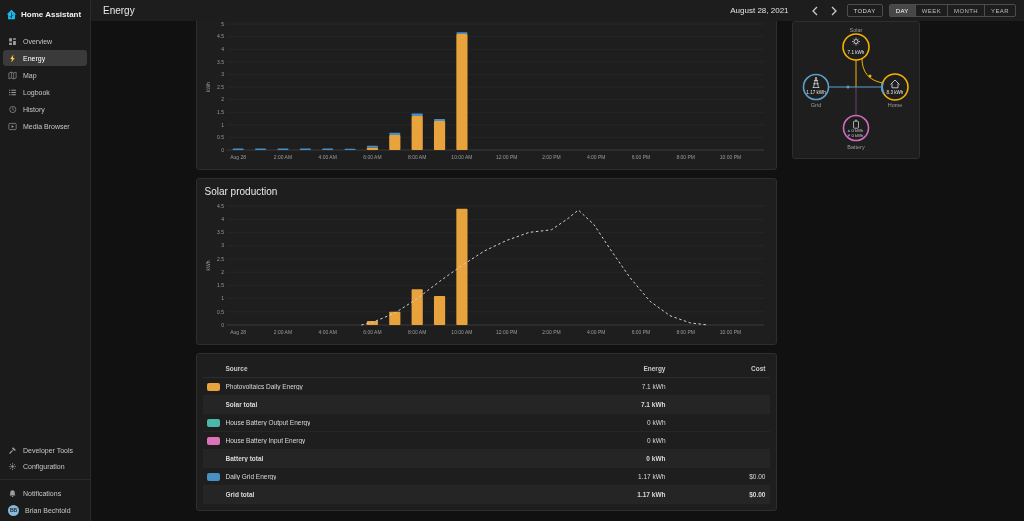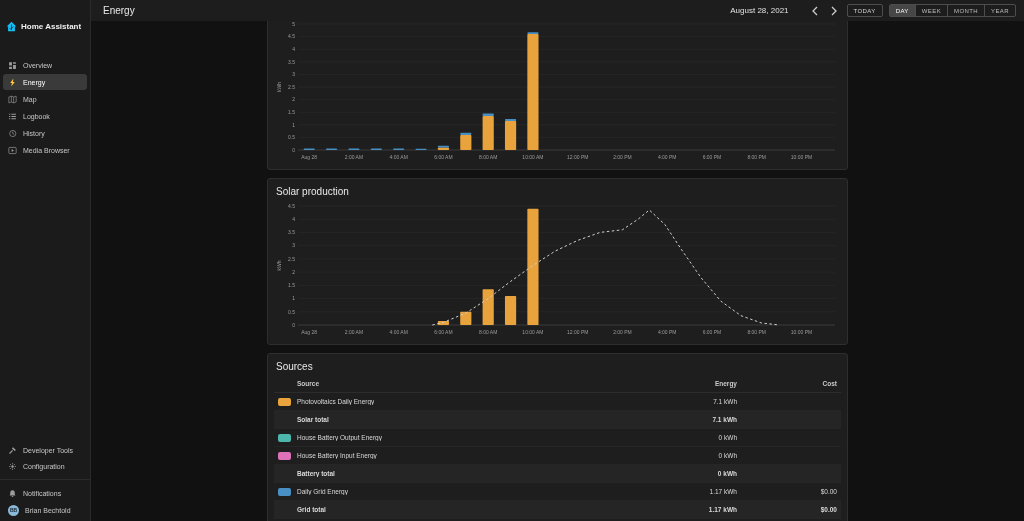--- a/index.html
+++ b/index.html
@@ -1,21 +1,21 @@
 <!DOCTYPE html>
 <html><head>
 <meta charset="utf-8">
 <style>
   html,body{margin:0;padding:0;background:#0f0f0f;}
   body{width:1024px;height:521px;overflow:hidden;font-family:"Liberation Sans",sans-serif;color:#e1e1e1;}
   .app{display:flex;width:1024px;height:521px;}
 
   
   .sidebar{width:91px;min-width:91px;background:#1b1b1b;border-right:1px solid #2b2b2b;display:flex;flex-direction:column;box-sizing:border-box;}
-  .sidebar-header{height:21px;display:flex;align-items:center;gap:4px;padding:16px 6px;flex:none;}
+  .sidebar-header{height:21px;display:flex;align-items:center;gap:4px;padding:4px 6px;flex:none;}
   .ha-logo{display:flex;}
   .ha-logo svg{width:11px;height:11px;display:block;}
   .app-title{font-size:8px;font-weight:bold;color:#f0f0f0;white-space:nowrap;}
   .nav{padding-top:4px;display:flex;flex-direction:column;gap:1px;}
   .nav-item{display:flex;align-items:center;gap:6px;height:16px;margin:0 3px;padding:0 5px;border-radius:3px;color:#c7c7c7;cursor:pointer;}
   .nav-item .icon{width:9px;height:9px;color:#9e9e9e;display:flex;flex:none;}
   .nav-item .icon svg{width:9px;height:9px;display:block;}
   .nav-item .label{font-size:7px;white-space:nowrap;}
   .nav-item.active{background:#3a3a3a;color:#fff;}
   .nav-item.active .icon{color:#ffc83d;}
@@ -31,21 +31,21 @@
   .date-label{font-size:8px;color:#e1e1e1;margin-right:14px;}
   .icon-btn{width:13px;height:13px;background:none;border:none;display:flex;align-items:center;justify-content:center;cursor:pointer;padding:0;}
   .btn{font-family:inherit;font-size:6px;letter-spacing:.4px;color:#d6d6d6;background:none;border:1px solid #4d4d4d;border-radius:2px;height:13px;padding:0 6px;cursor:pointer;}
   .segmented{display:flex;border:1px solid #4d4d4d;border-radius:2px;overflow:hidden;height:13px;box-sizing:border-box;}
   .segmented .seg{font-family:inherit;font-size:6px;letter-spacing:.4px;color:#bdbdbd;background:none;border:none;border-left:1px solid #4d4d4d;height:100%;padding:0 6px;cursor:pointer;}
   .segmented .seg:first-child{border-left:none;}
   .segmented .seg.active{background:#474747;color:#fff;}
 
   
   .content{flex:1;overflow:hidden;display:flex;justify-content:center;background:#111;}
-  .cols{display:flex;gap:15px;flex-direction:column;}
+  .cols{display:flex;gap:15px;}
   .col-left{width:581px;display:flex;flex-direction:column;}
   .col-right{width:128px;}
   .card{background:#1e1e1e;border:1px solid #2e2e2e;border-radius:3px;padding:6px;box-sizing:border-box;}
   .col-left .card{margin-bottom:8px;}
   .card-usage{margin-top:-10px;}
   .card-title{font-size:10px;font-weight:400;color:#e8e8e8;margin:1px 0 3px 2px;}
   .chart-svg{display:block;}
   .card-distribution{padding:3px;}
 
   
@@ -291,21 +291,20 @@
                 <rect x="163.84375" y="121.03333333333333" width="11.1875" height="3.9666666666666686" fill="#e8a33d" rx="0.8"></rect>
                 <rect x="186.21875" y="111.77777777777777" width="11.1875" height="13.222222222222229" fill="#e8a33d" rx="0.8"></rect>
                 <rect x="208.59375" y="89.3" width="11.1875" height="35.7" fill="#e8a33d" rx="0.8"></rect>
                 <rect x="230.96875" y="95.91111111111111" width="11.1875" height="29.08888888888889" fill="#e8a33d" rx="0.8"></rect>
                 <rect x="253.34375" y="8.644444444444431" width="11.1875" height="116.35555555555557" fill="#e8a33d" rx="0.8"></rect>
                 <path d="M158.3 125.0 L169.4 122.4 L191.8 113.1 L214.2 98.6 L236.6 81.4 L258.9 65.5 L281.3 51.0 L303.7 40.4 L326.1 32.4 L348.4 29.8 L364.1 19.2 L375.3 10.0 L390.9 24.5 L406.6 48.3 L426.8 77.4 L446.9 101.2 L467.0 115.7 L487.2 122.9 L505.1 125.0" fill="none" stroke="#d0d0d0" stroke-width="1" stroke-dasharray="2.5 2.5"></path>
               </svg>
           </section>
 
           <section class="card">
-            <div class="card-title">Sources</div>
             <div class="src-header">
               <div class="first">Source</div>
               <div class="num">Energy</div>
               <div class="num">Cost</div>
             </div>
             <div id="sources-rows">
                 <div class="src-row">
                   <div class="src-label">
                     <span class="swatch" style="background: rgb(232, 163, 61);"></span>
                     <span class="txt">Photovoltaics Daily Energy</span>

